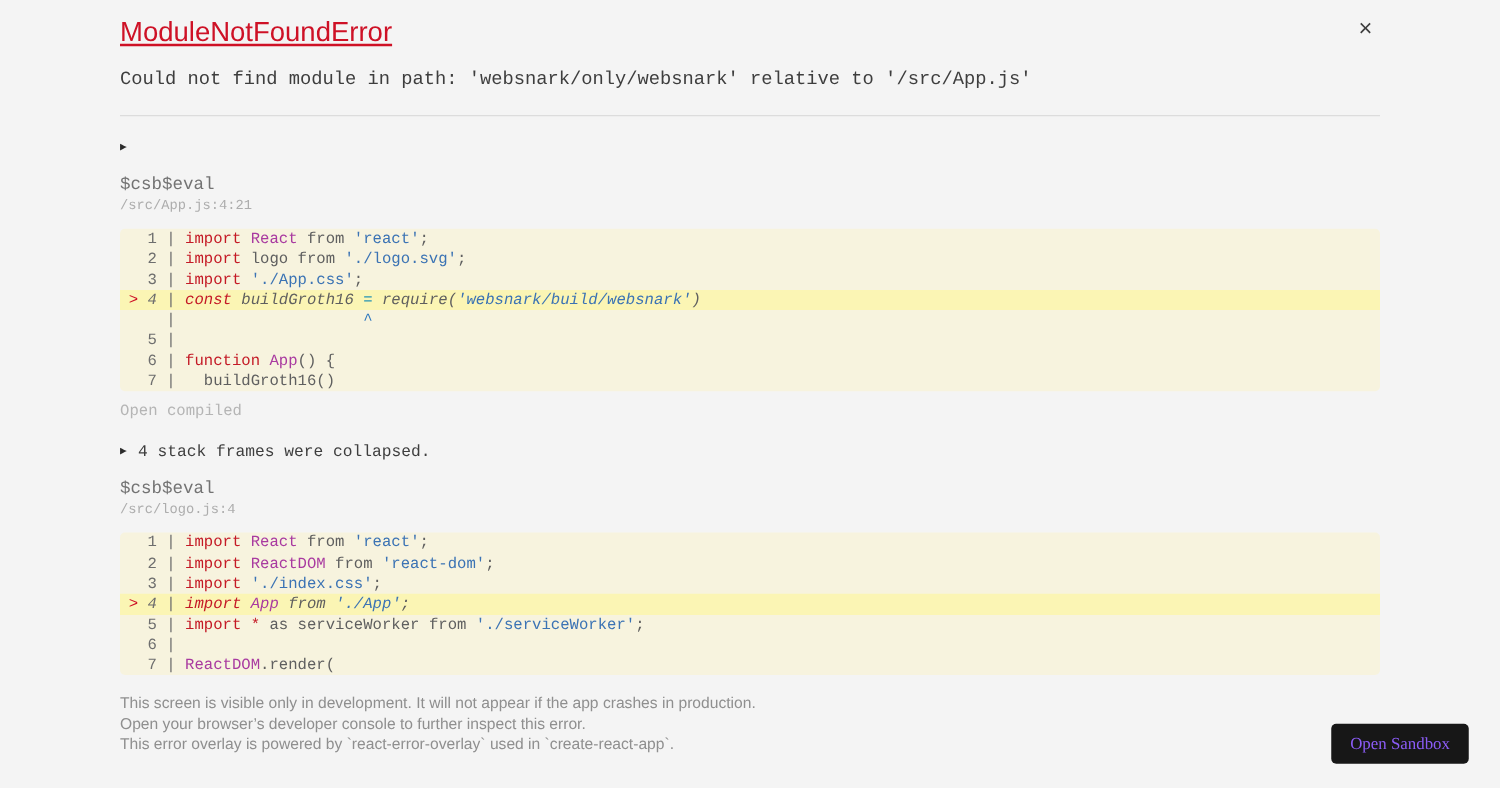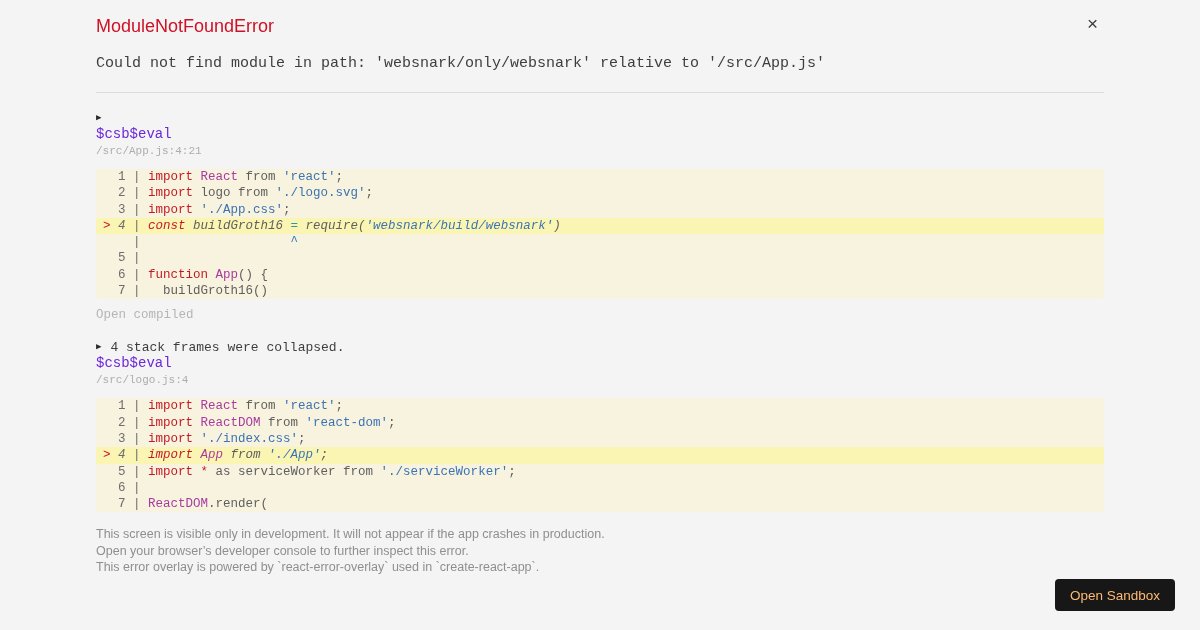--- a/index.html
+++ b/index.html
@@ -11,24 +11,25 @@
   }
   .overlay {
     position: relative;
     width: 1056px;
     margin: 0 auto;
     padding: 14px 24px 0 24px;
     height: 630px;
   }
   .title {
     color: var(--title-red, #ce1126);
-    font-size: 18px;
+    font-size: 22px;
     font-weight: 500;
     line-height: 24px;
     letter-spacing: 0px;
+    text-decoration: underline;
   }
   .close-btn {
     position: absolute;
     top: 14px;
     right: 30px;
     font-size: 19px;
     font-weight: 300;
     color: #3e3e3e;
     line-height: 20px;
     cursor: pointer;
@@ -59,25 +60,25 @@
     display: flex;
     align-items: center;
   }
   .collapsed-row .tri {
     font-size: 9px;
     color: #2b2b2b;
     margin-right: 9px;
     line-height: 15px;
   }
   .frame-fn {
-    margin-top: 0;
+    margin-top: 14px;
     font-family: "Liberation Mono", "DejaVu Sans Mono", monospace;
     font-size: 14px;
     line-height: 16px;
-    color: #6d28d9;
+    color: #737373;
   }
   .frame-loc {
     margin-top: 3px;
     font-family: "Liberation Mono", "DejaVu Sans Mono", monospace;
     font-size: 11px;
     line-height: 13px;
     color: #adadad;
   }
   .code-block {
     margin-top: 11px;
@@ -113,27 +114,27 @@
     margin-top: 14px;
     font-size: 12.5px;
     line-height: 16.5px;
     color: #8f8f8f;
   }
   .open-sandbox {
     position: absolute;
     right: 25px;
     bottom: 19px;
     background: var(--button-bg, #171717);
-    color: #fdba74;
+    color: #8b5cf6;
     border: none;
     border-radius: 4px;
     height: 32px;
     padding: 0 15px;
     font-size: 13.5px;
-    font-family: Liberation Sans, sans-serif;
+    font-family: Liberation Serif, serif;
     cursor: pointer;
   }
 </style>
 </head>
 <body>
 
 <div class="overlay">
 
   <button class="close-btn">×</button>
 

